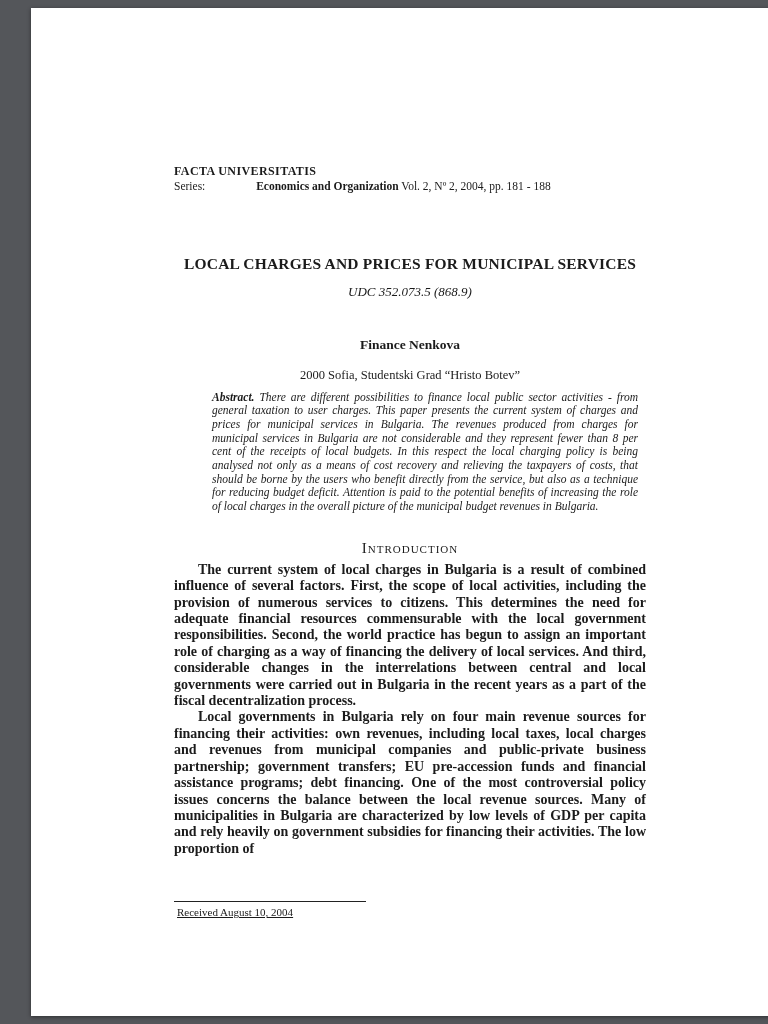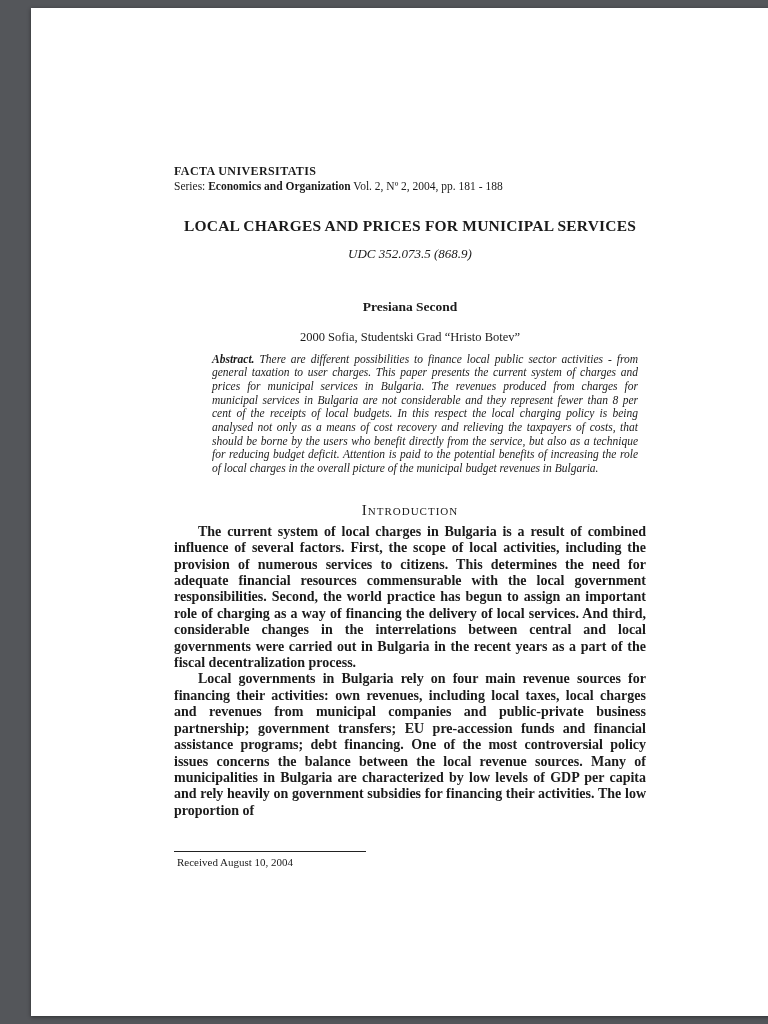--- a/index.html
+++ b/index.html
@@ -36,23 +36,24 @@
     line-height: 15px;
     font-weight: bold;
     letter-spacing: 0.4px;
   }
   .journal-series {
     font-size: 11.5px;
     line-height: 15px;
   }
   .series-bold {
     font-weight: bold;
+    margin-left: 48px;
   }
   .title {
-    margin: 22px 0 0 0;
+    margin: 60px 0 0 0;
     font-size: 15.5px;
     line-height: 20px;
     font-weight: bold;
     text-align: center;
     letter-spacing: 0.2px;
   }
   .title-line { display: block; }
   .udc {
     margin-top: 10px;
     font-size: 13px;
@@ -97,21 +98,22 @@
     font-size: 14px;
     line-height: 16.4px;
     text-align: justify;
     text-indent: 24px;
     font-weight: bold;
   }
   .body-para.first {
     margin-top: 6px;
   }
   .footnote {
-    margin-top: 32px;
+    margin-top: 44px;
+    text-decoration: underline;
   }
   .footnote-rule {
     width: 192px;
     height: 0;
     border-top: 1px solid #222222;
   }
   .footnote-text {
     margin-top: 4px;
     padding-left: 3px;
     font-size: 11px;
@@ -128,21 +130,21 @@
       <div class="journal-name">FACTA UNIVERSITATIS</div>
       <div class="journal-series"><span>Series: </span><span class="series-bold">Economics and Organization</span><span> Vol. 2, Nº 2, 2004, pp. 181 - 188</span></div>
     </div>
 
     <h1 class="title">
       <span class="title-line">LOCAL CHARGES AND PRICES FOR MUNICIPAL SERVICES</span>
     </h1>
 
     <div class="udc">UDC 352.073.5 (868.9)</div>
 
-    <div class="author">Presiana Second</div>
+    <div class="author">Finance Nenkova</div>
 
     <div class="affiliation">
       <div>2000 Sofia, Studentski Grad “Hristo Botev”</div>
     </div>
 
     <p class="abstract"><span class="abstract-label">Abstract.</span><span> There are different possibilities to finance local public sector activities - from general taxation to user charges. This paper presents the current system of charges and prices for municipal services in Bulgaria. The revenues produced from charges for municipal services in Bulgaria are not considerable and they represent fewer than 8 per cent of the receipts of local budgets. In this respect the local charging policy is being analysed not only as a means of cost recovery and relieving the taxpayers of costs, that should be borne by the users who benefit directly from the service, but also as a technique for reducing budget deficit. Attention is paid to the potential benefits of increasing the role of local charges in the overall picture of the municipal budget revenues in Bulgaria.</span></p>
 
     <h2 class="section-heading">Introduction</h2>
 
     <p class="body-para first">The current system of local charges in Bulgaria is a result of combined influence of several factors. First, the scope of local activities, including the provision of numerous services to citizens. This determines the need for adequate financial resources commensurable with the local government responsibilities. Second, the world practice has begun to assign an important role of charging as a way of financing the delivery of local services. And third, considerable changes in the interrelations between central and local governments were carried out in Bulgaria in the recent years as a part of the fiscal decentralization process.</p>

